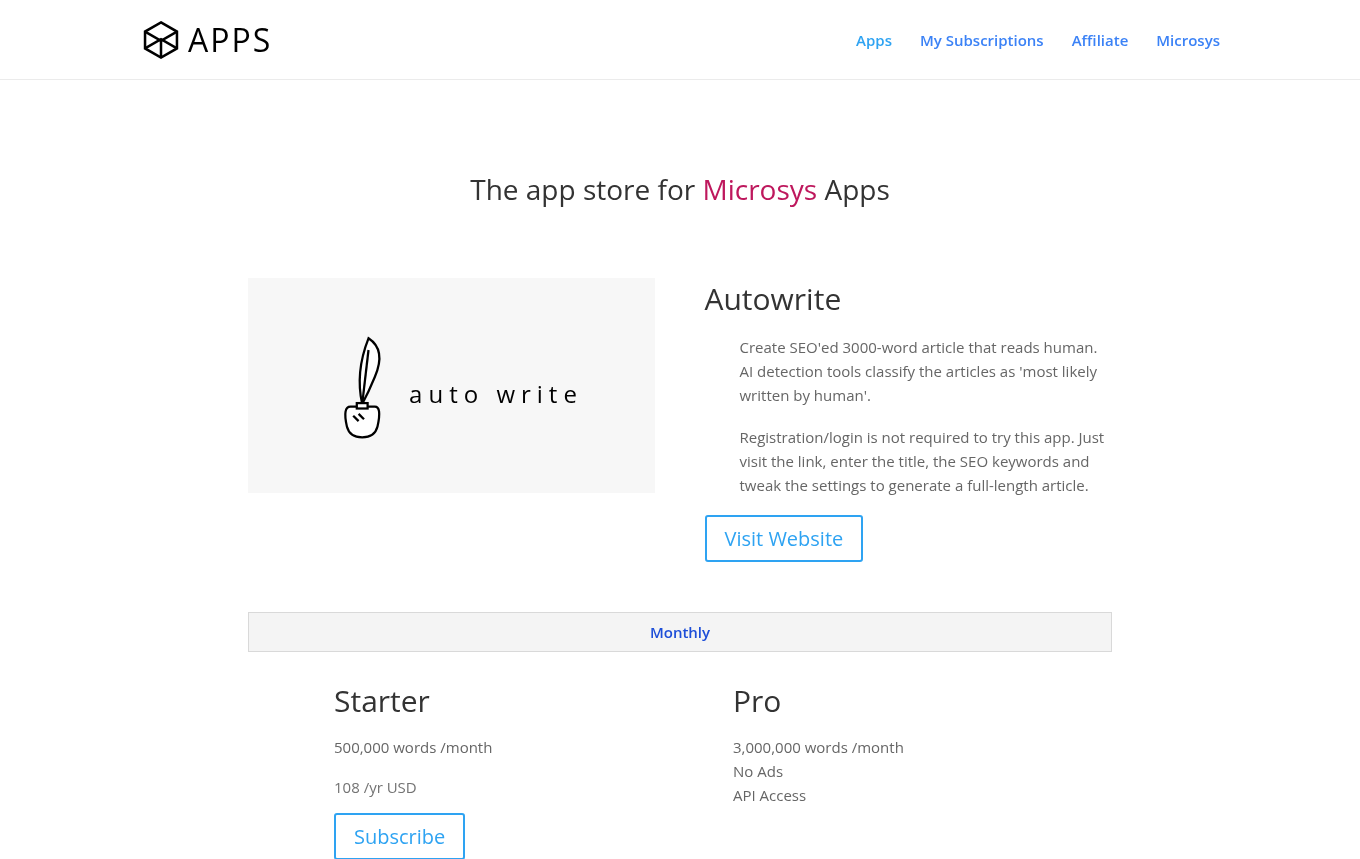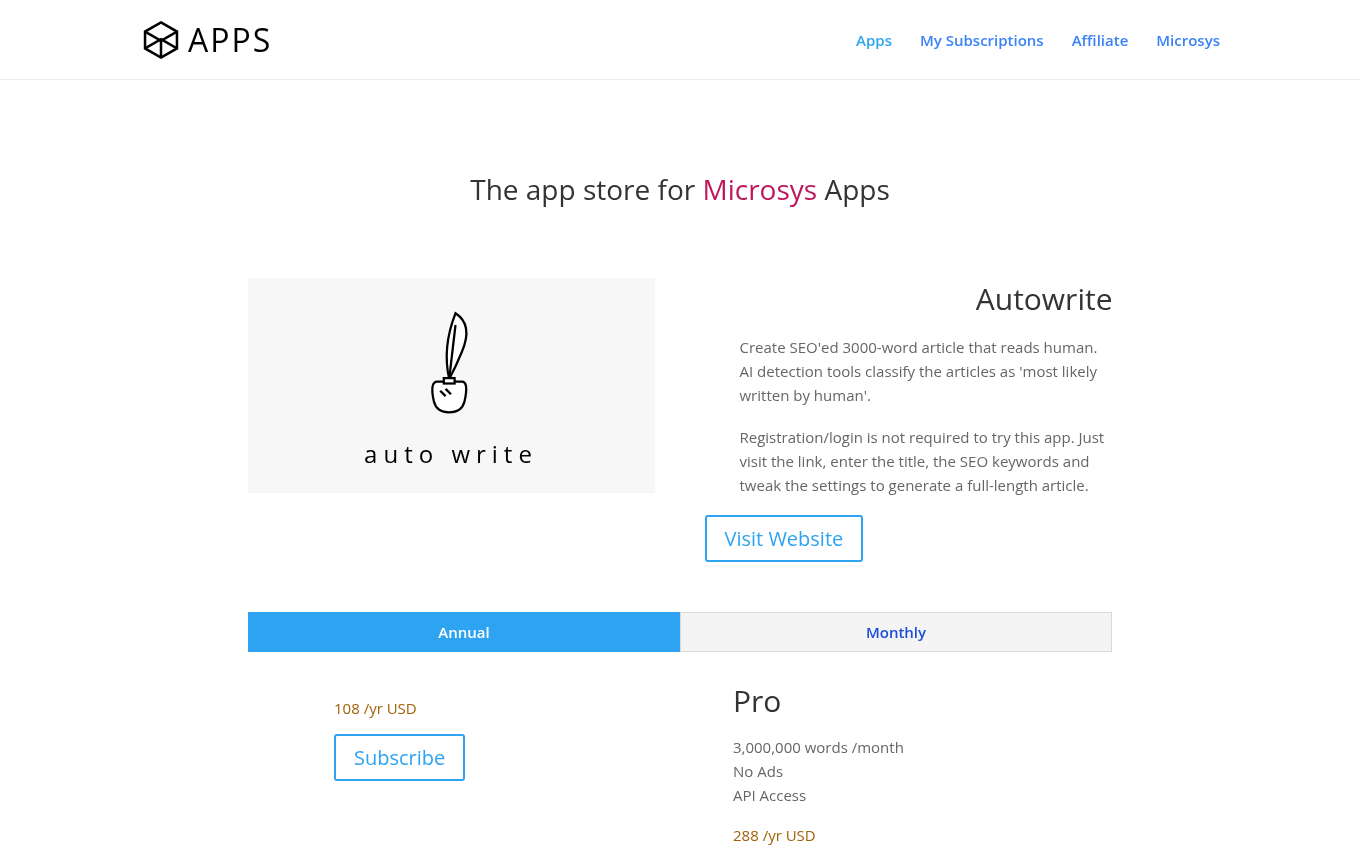--- a/index.html
+++ b/index.html
@@ -59,42 +59,40 @@
     display: flex;
     gap: 50px;
     max-width: 865px;
     margin: 70px auto 0;
   }
   .product-image {
     width: 407px;
     height: 215px;
     background: #f7f7f7;
     display: flex;
-    flex-direction: column;
     align-items: center;
     justify-content: center;
     flex-shrink: 0;
   }
   .product-image svg {
     width: 90px;
     height: 120px;
   }
   .product-image-text {
     font-size: 24px;
     letter-spacing: 6px;
     color: #000;
     margin-top: 16px;
     font-weight: 500;
   }
   .product-info h2 {
     font-size: 30px;
     font-weight: 500;
     color: #333;
     margin-bottom: 16px;
-    text-align: right;
   }
   .product-info p {
     font-size: 15px;
     line-height: 1.6;
     color: #666;
     margin-bottom: 18px;
     margin-left: 35px;
   }
   .btn {
     display: inline-block;
@@ -151,21 +149,21 @@
     color: #333;
     margin-bottom: 14px;
   }
   .plan .feature {
     font-size: 15px;
     color: #666;
     line-height: 1.6;
   }
   .plan .price {
     font-size: 15px;
-    color: #a16207;
+    color: #737373;
     margin-top: 18px;
     margin-bottom: 16px;
   }
 </style>
 </head>
 <body>
 
 <div class="header">
   <div class="logo">
     <svg viewBox="0 0 100 100" fill="none" stroke="#000" stroke-width="6">
@@ -202,30 +200,30 @@
   </div>
   <div class="product-info">
     <h2>Autowrite</h2>
     <p>Create SEO'ed 3000-word article that reads human. AI detection tools classify the articles as 'most likely written by human'.</p>
     <p>Registration/login is not required to try this app. Just visit the link, enter the title, the SEO keywords and tweak the settings to generate a full-length article.</p>
     <button class="btn">Visit Website</button>
   </div>
 </div>
 
 <div class="tabs">
-  <div class="tab active">Annual</div>
   <div class="tab inactive">Monthly</div>
 </div>
 
 <div class="plans">
   <div class="plan">
+    <h3>Starter</h3>
+    <div class="feature">500,000 words /month</div>
     <div class="price">108 /yr USD</div>
     <button class="btn">Subscribe</button>
   </div>
   <div class="plan">
     <h3>Pro</h3>
     <div class="feature">3,000,000 words /month</div>
     <div class="feature">No Ads</div>
     <div class="feature">API Access</div>
-    <div class="price">288 /yr USD</div>
 
   </div>
 </div>
 
 </body></html>

